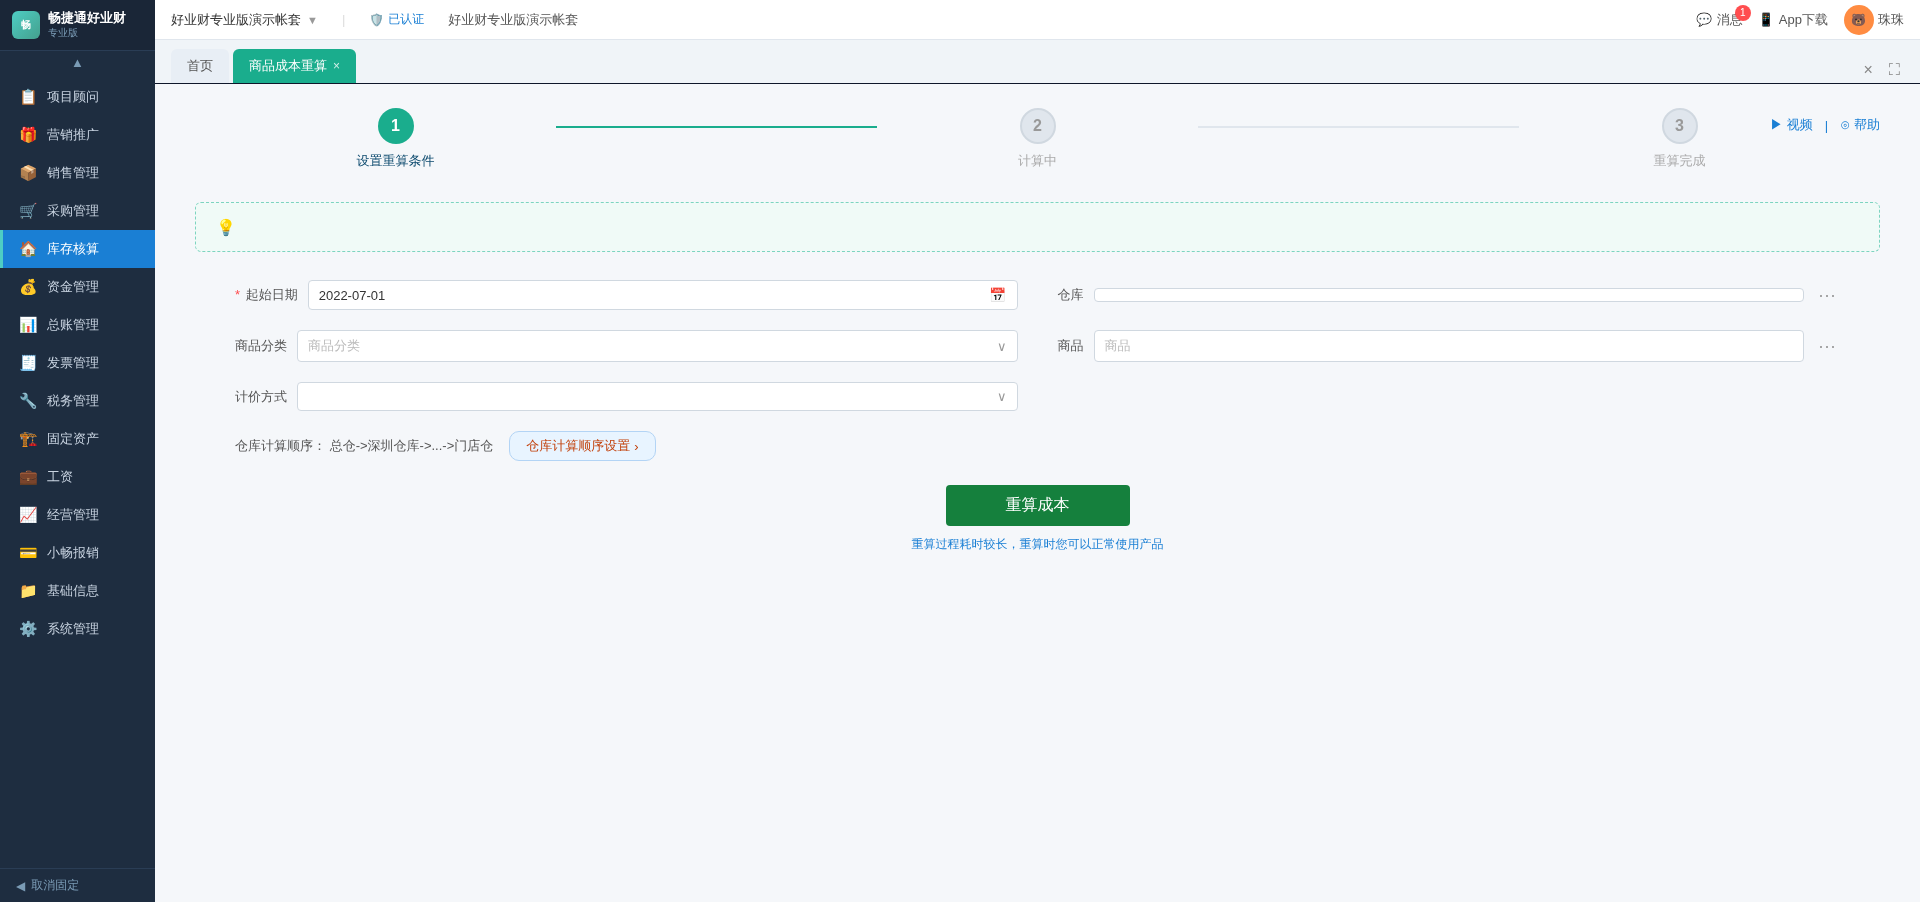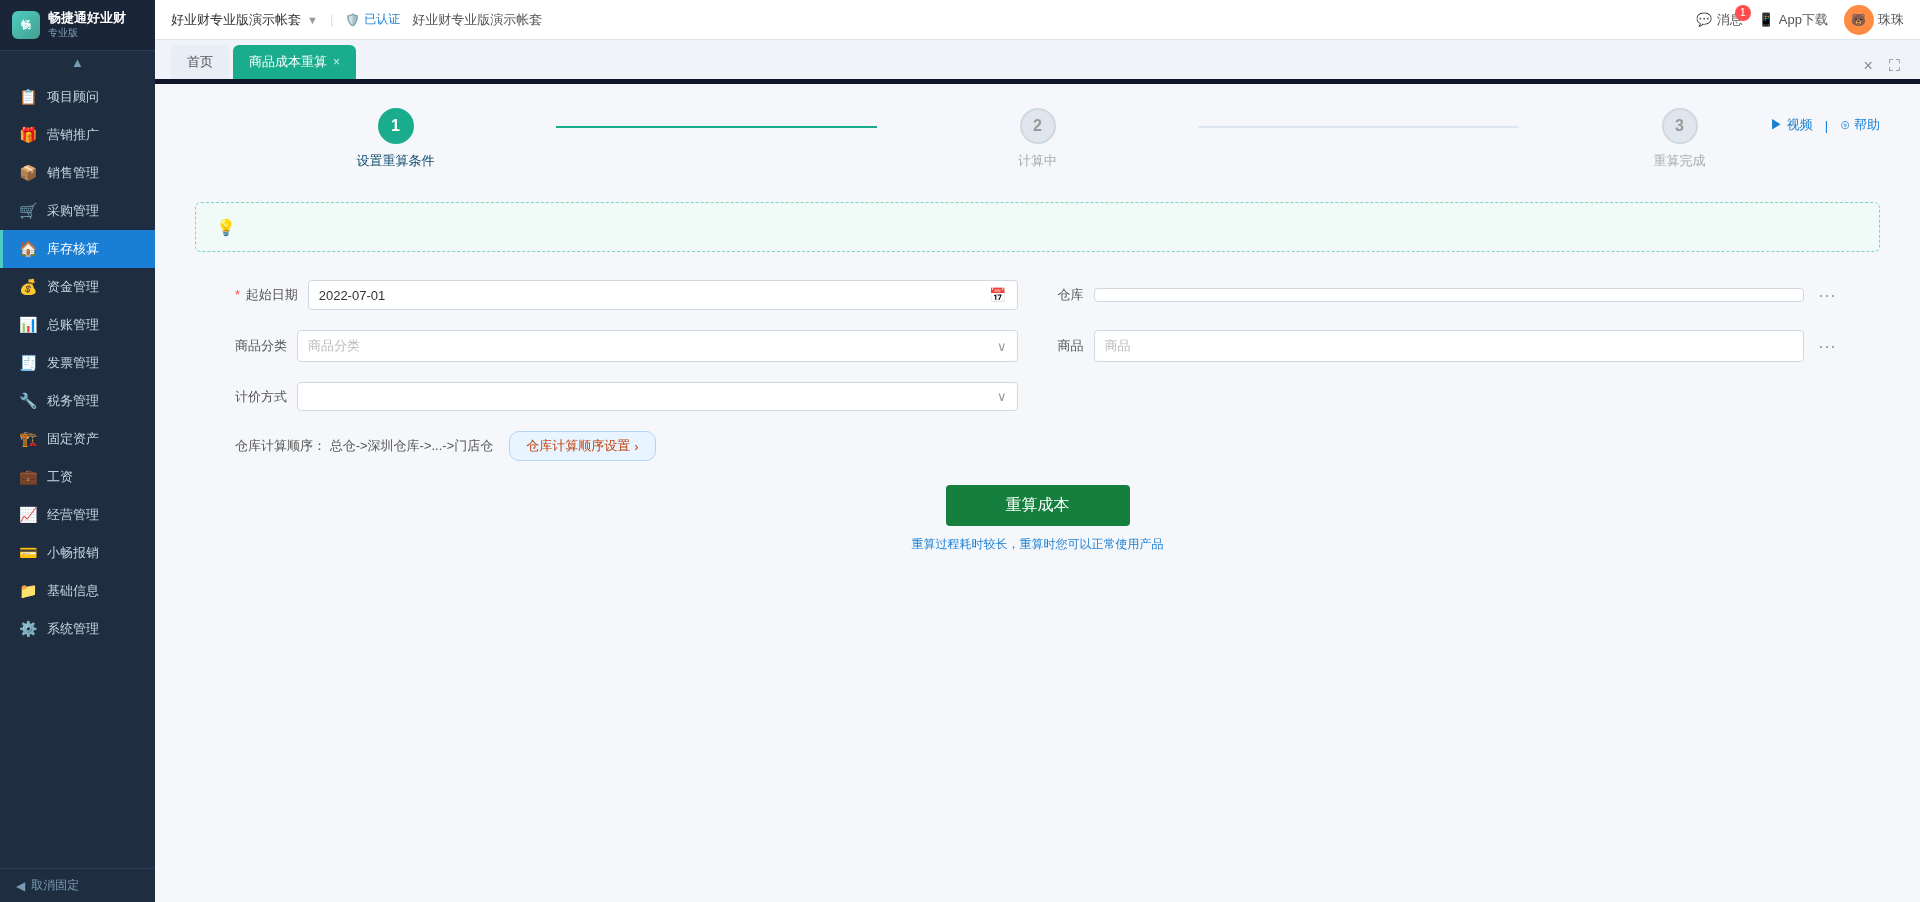--- a/index.html
+++ b/index.html
@@ -59,21 +59,21 @@
     
     .main { flex: 1; display: flex; flex-direction: column; overflow: hidden; }
 
     
     .topbar {
       height: 40px;
       background: #fff;
       border-bottom: 1px solid #e0e6ed;
       display: flex; align-items: center;
       padding: 0 16px;
-      gap: 12px;
+      gap: 24px;
       flex-shrink: 0;
     }
     .topbar-account {
       display: flex; align-items: center; gap: 6px;
       font-size: 13px; color: #333;
     }
     .topbar-divider { color: #ddd; }
     .topbar-verified {
       display: flex; align-items: center; gap: 4px;
       color: #1a7fd4; font-size: 12px;
@@ -94,21 +94,21 @@
       color: white; font-size: 12px; overflow: hidden;
     }
 
     
     .tabbar {
       height: 44px;
       background: #f0f4f8;
       display: flex; align-items: flex-end;
       padding: 0 16px;
       gap: 4px;
-      border-bottom: 5px solid #0f172a;
+      border-bottom: 1px solid #0f172a;
       flex-shrink: 0;
     }
     .tab {
       padding: 8px 16px;
       border-radius: 6px 6px 0 0;
       font-size: 13px;
       cursor: pointer;
       display: flex; align-items: center; gap: 6px;
     }
     .tab.home { background: #e8eef5; color: #555; }

